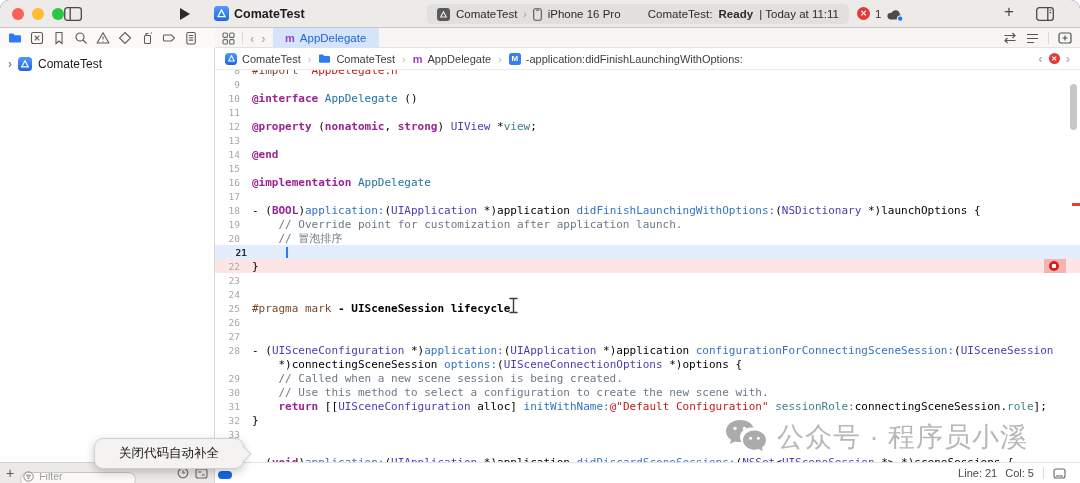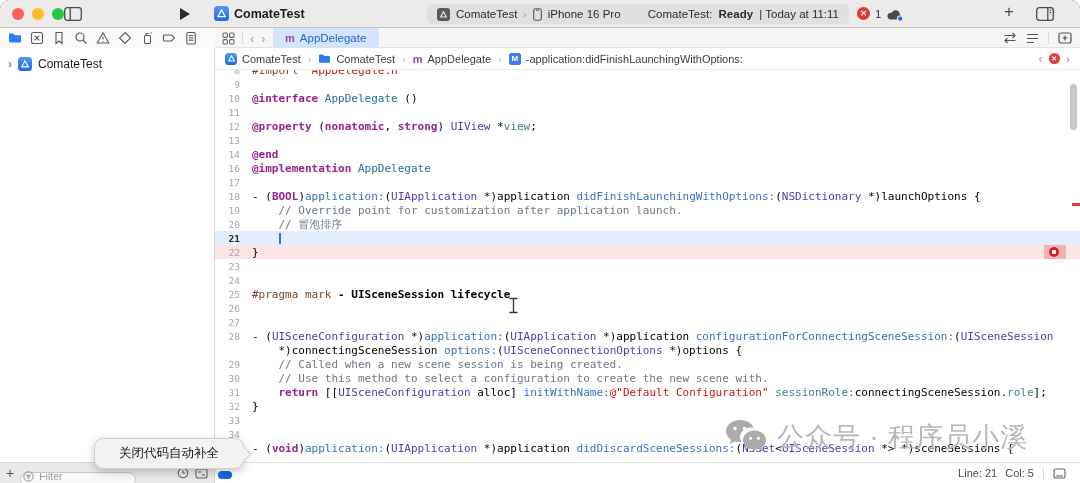--- a/index.html
+++ b/index.html
@@ -53,21 +53,21 @@
   .ff-ic{position:absolute;left:3px;top:2px;}
   #fb-right{margin-left:auto;display:flex;align-items:center;gap:6px;}
 
   
   #editor{position:absolute;left:215px;top:70px;width:865px;height:392px;background:#fff;overflow:hidden;}
   #code-rows{position:absolute;left:0;top:-7px;right:0;font-family:"DejaVu Sans Mono","Liberation Mono",monospace;font-size:11px;}
   .crow{display:flex;align-items:center;height:14px;}
   .gut{flex:0 0 37px;text-align:right;padding-right:12px;box-sizing:border-box;font-size:9.5px;color:#A7A7A7;}
   .gut-act{color:#2b2b2b;font-weight:700;}
   .codeln{white-space:pre;flex:0 0 auto;}
-  .hl-current{background:#E3EDFD;}
+  .hl-current{background:#E3EDFD;padding-left:7px;}
   .hl-error{background:#FCE5E4;}
   .tk-pl{color:#000;}
   .tk-plb{color:#000;font-weight:700;}
   .tk-kw{color:#9B2393;font-weight:700;}
   .tk-ty{color:#4E3AB5;}
   .tk-me{color:#3572C2;}
   .tk-cl{color:#23729E;}
   .tk-pr{color:#3E8087;}
   .tk-cm{color:#6C7986;}
   .tk-st{color:#C41A16;}
@@ -367,20 +367,24 @@
         </div>
         <div class="crow">
           <span class="gut">13</span>
           <span class="codeln"></span>
         </div>
         <div class="crow">
           <span class="gut">14</span>
           <span class="codeln"><span class="tk-kw">@end</span></span>
         </div>
         <div class="crow">
+          <span class="gut">15</span>
+          <span class="codeln"></span>
+        </div>
+        <div class="crow">
           <span class="gut">16</span>
           <span class="codeln"><span class="tk-kw">@implementation</span><span class="tk-pl"> </span><span class="tk-cl">AppDelegate</span></span>
         </div>
         <div class="crow">
           <span class="gut">17</span>
           <span class="codeln"></span>
         </div>
         <div class="crow">
           <span class="gut">18</span>
           <span class="codeln"><span class="tk-pl">- (</span><span class="tk-kw">BOOL</span><span class="tk-pl">)</span><span class="tk-me">application:</span><span class="tk-pl">(</span><span class="tk-ty">UIApplication</span><span class="tk-pl"> *)application </span><span class="tk-me">didFinishLaunchingWithOptions:</span><span class="tk-pl">(</span><span class="tk-ty">NSDictionary</span><span class="tk-pl"> *)launchOptions {</span></span>

